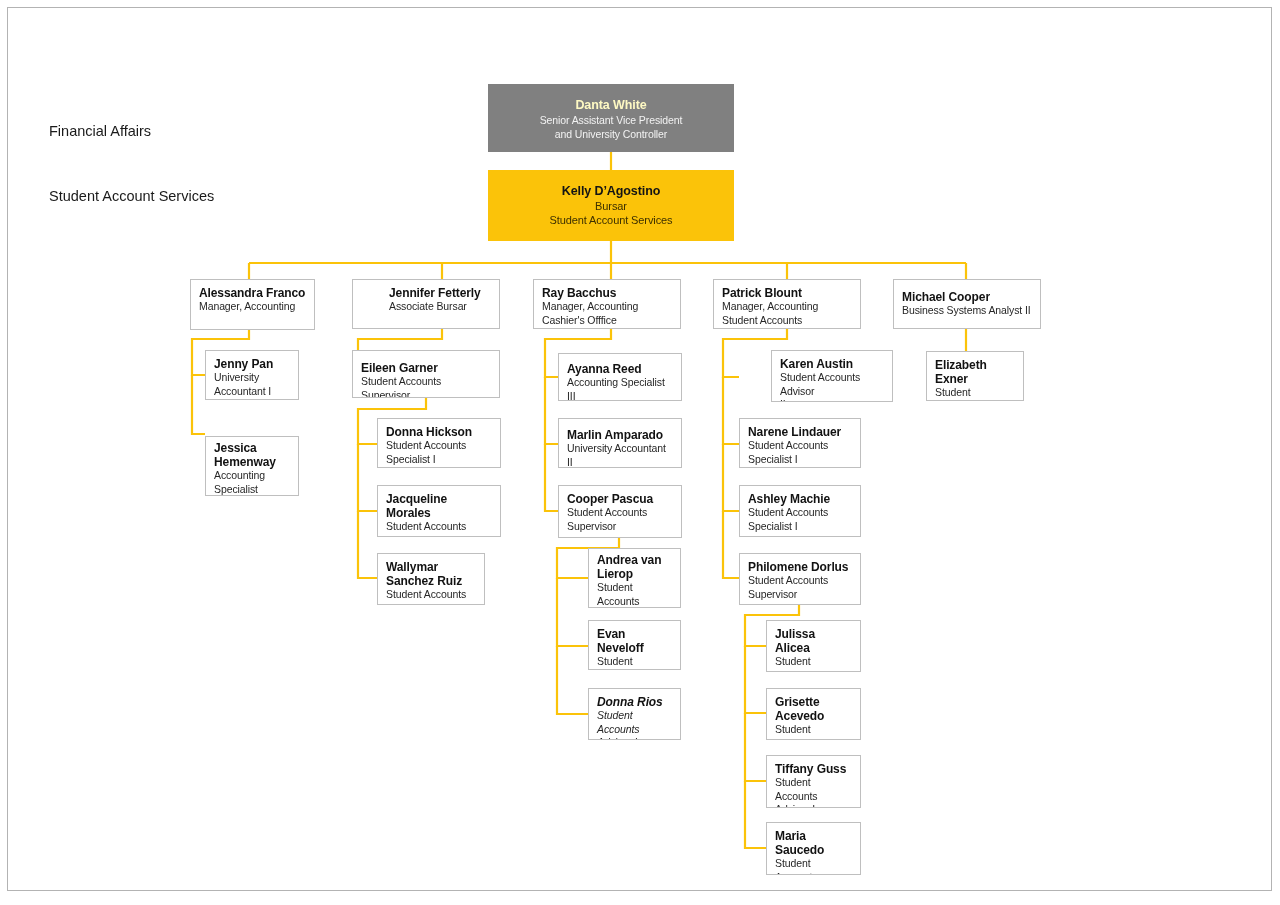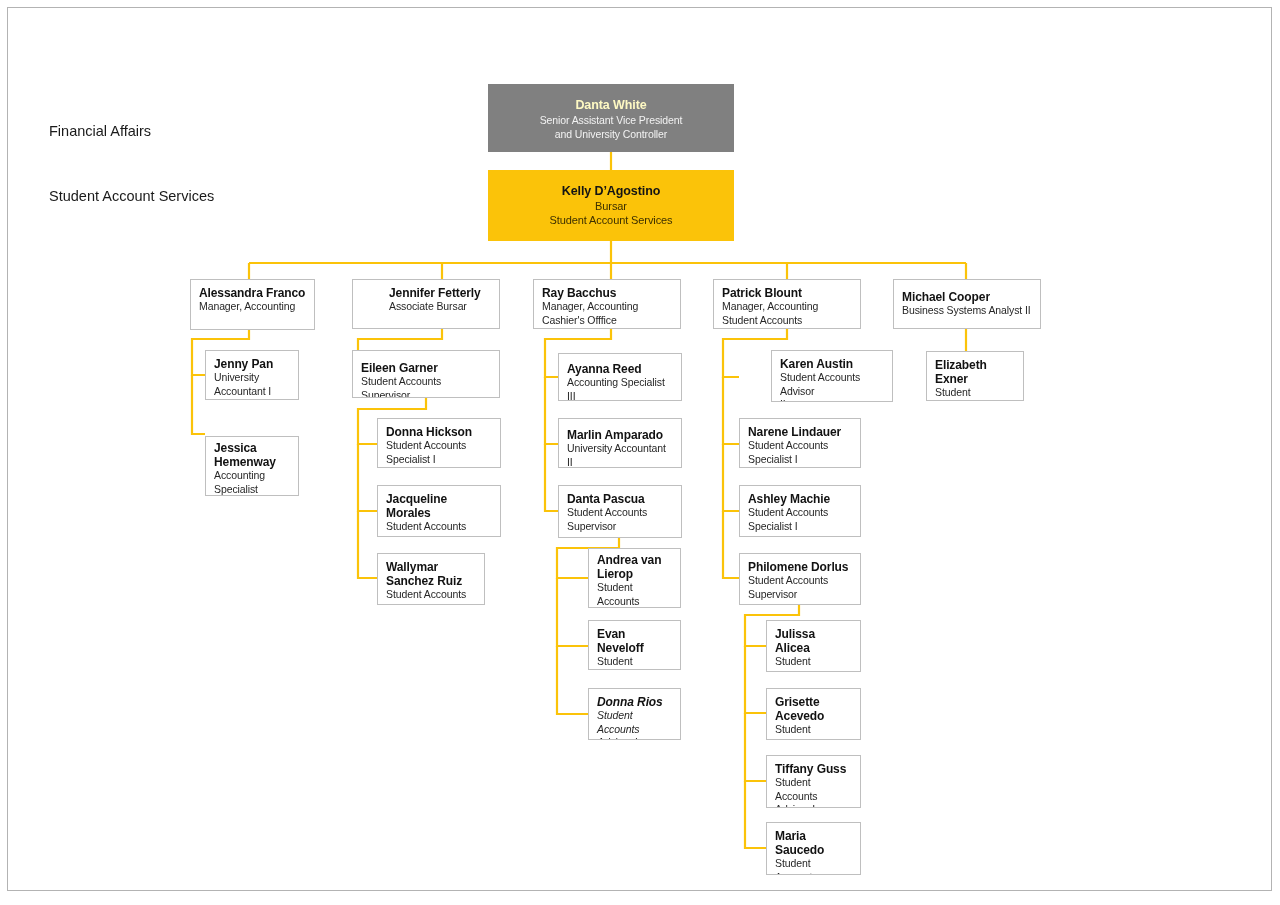--- a/index.html
+++ b/index.html
@@ -212,21 +212,21 @@
     <div class="nm">Ayanna Reed</div>
     <div class="tt">Accounting Specialist III</div>
   </div>
 
   <div class="node" style="left:558px; top:418px; width:124px; height:50px; padding-top:9px;">
     <div class="nm">Marlin Amparado</div>
     <div class="tt">University Accountant II</div>
   </div>
 
   <div class="node" style="left:558px; top:485px; width:124px; height:53px;">
-    <div class="nm">Danta Pascua</div>
+    <div class="nm">Cooper Pascua</div>
     <div class="tt">Student Accounts</div>
     <div class="tt">Supervisor</div>
   </div>
 
   <div class="node" style="left:588px; top:548px; width:93px; height:60px; padding-top:4px;">
     <div class="nm">Andrea van Lierop</div>
     <div class="tt">Student Accounts</div>
 
   </div>
 

